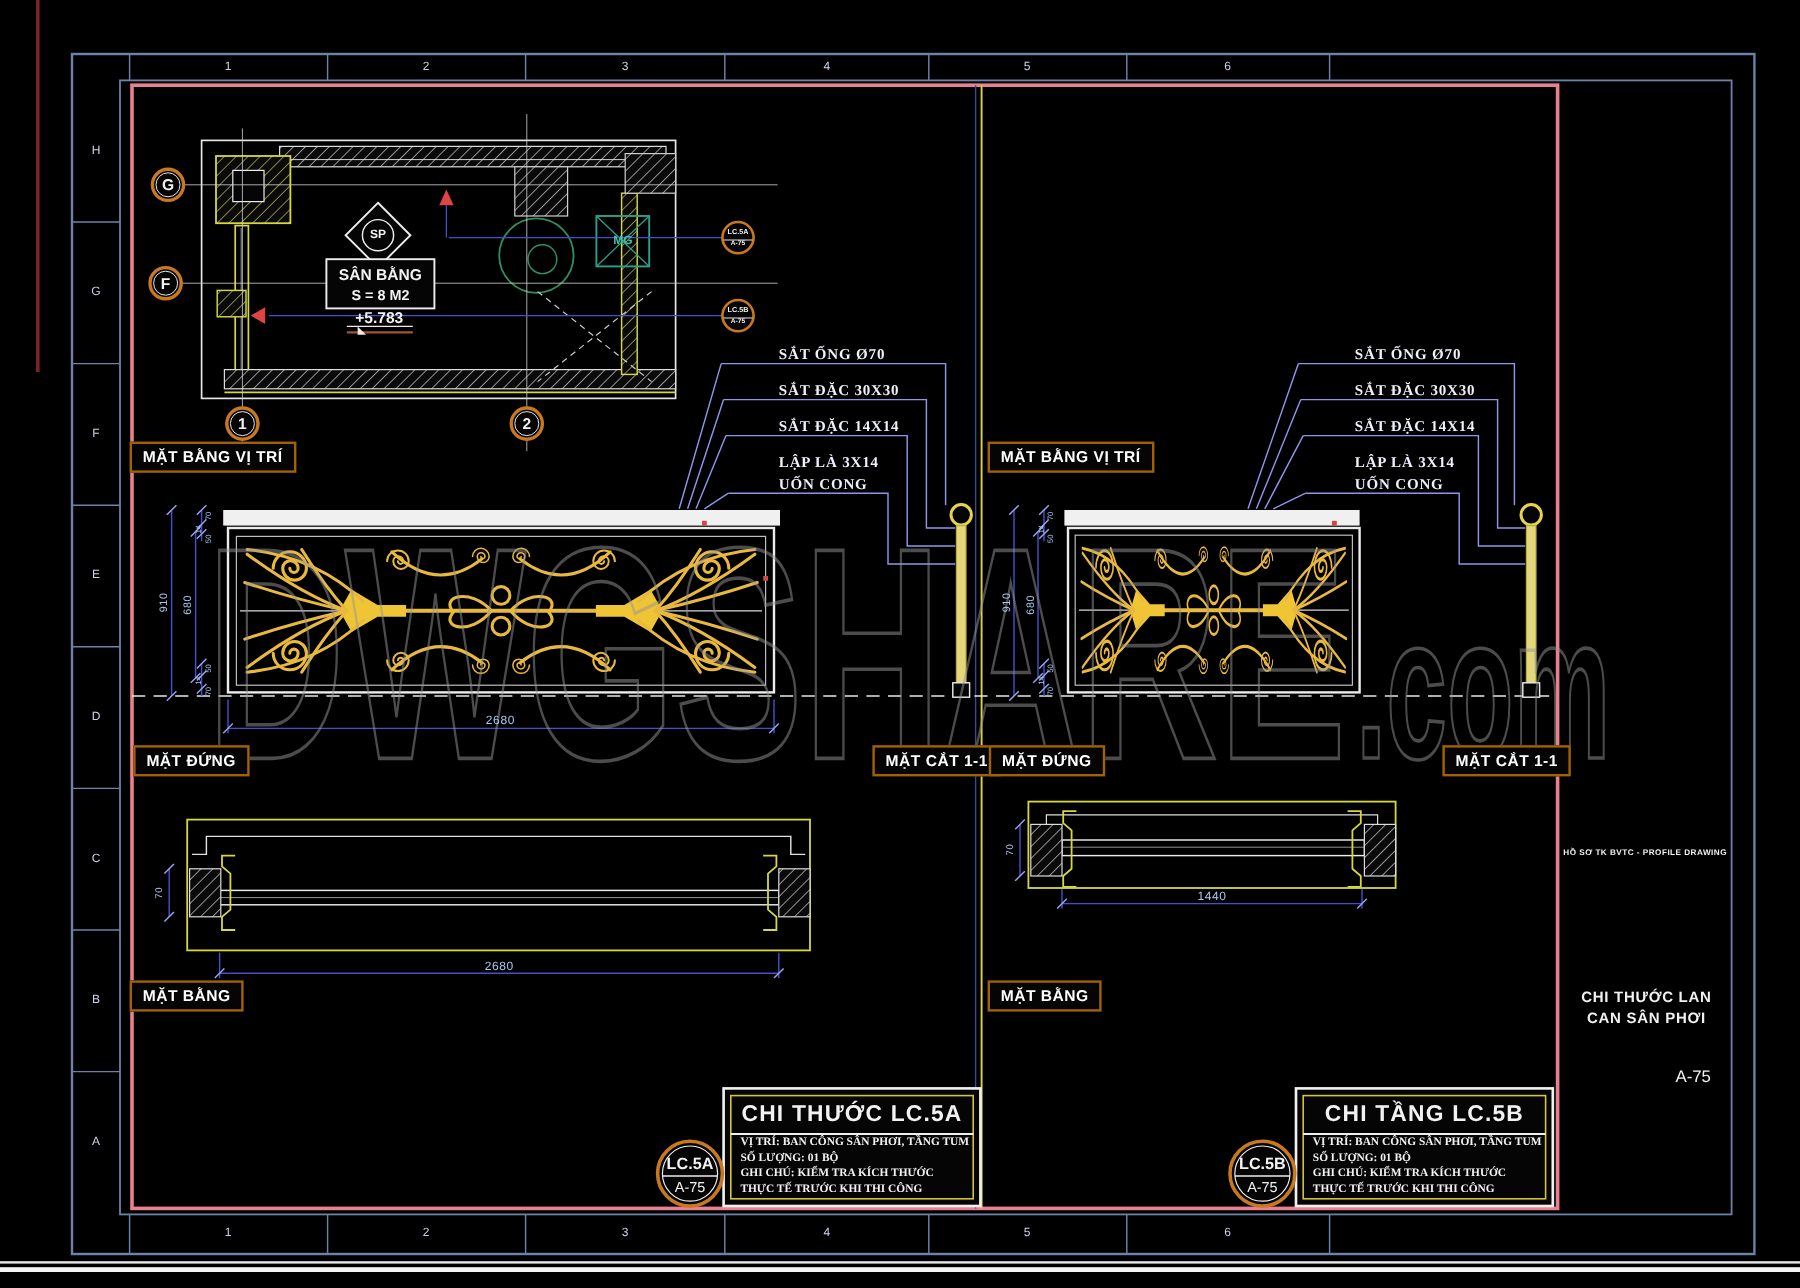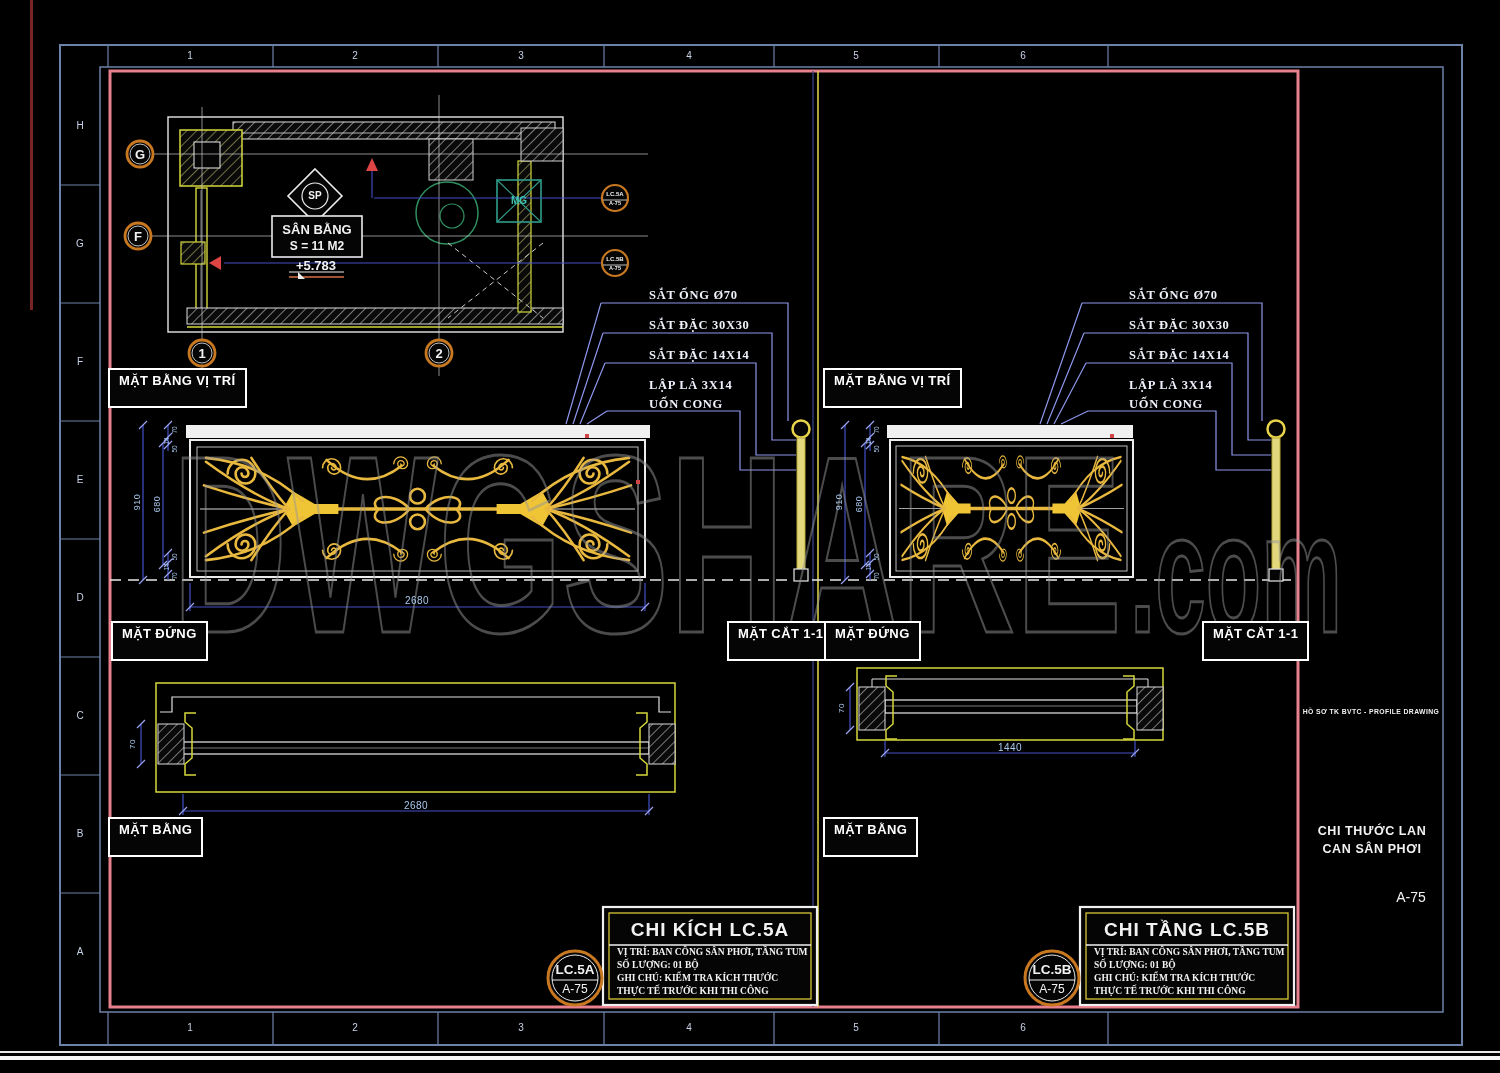--- a/index.html
+++ b/index.html
@@ -4,22 +4,22 @@
 <style>
   html,body{margin:0;padding:0;background:#000;}
   #stage{position:relative;width:1500px;height:1073px;background:#000;overflow:hidden;
          font-family:"Liberation Sans","DejaVu Sans",sans-serif;}
   #cad{position:absolute;left:0;top:0;}
   .t{position:absolute;color:#f2f2f2;font-weight:bold;white-space:nowrap;
      transform:translate(-50%,-50%);z-index:3;line-height:1;}
   .tl{transform:translate(0,-50%);font-family:Liberation Serif, serif;}
   .rot{transform:translate(-50%,-50%) rotate(-90deg);}
   .rul{color:#c9d3e8;font-size:10px;font-weight:normal;}
-  .lbl{position:absolute;border:2px solid #ffffff;background:#050505;color:#fff;
-       font-weight:bold;font-size:13px;padding:4px 9px 19px;letter-spacing:.4px;
+  .lbl{position:absolute;border:2px solid #a16207;background:#050505;color:#fff;
+       font-weight:bold;font-size:13px;padding:4px 9px 5px;letter-spacing:.4px;
        white-space:nowrap;z-index:3;line-height:1;}
   .co{color:#eef0fa;font-size:12.5px;letter-spacing:.7px;}
   .dim{color:#a9c9ef;font-weight:normal;font-size:10px;letter-spacing:.5px;}
   .dimS{color:#a9c9ef;font-weight:normal;font-size:6.5px;}
   .teal{color:#3fc4ad;}
   .tiny{font-size:6px;letter-spacing:0;}
   .bignote{font-size:12.5px;letter-spacing:.6px;}
 </style>
 </head>
 <body>
@@ -305,21 +305,21 @@
 <span class="t tl co" style="left:649px;top:404px">UỐN CONG</span>
 
 <span class="t tl co" style="left:1129px;top:295px">SẮT ỐNG Ø70</span>
 <span class="t tl co" style="left:1129px;top:325px">SẮT ĐẶC 30X30</span>
 <span class="t tl co" style="left:1129px;top:355px">SẮT ĐẶC 14X14</span>
 <span class="t tl co" style="left:1129px;top:385px">LẬP LÀ 3X14</span>
 <span class="t tl co" style="left:1129px;top:404px">UỐN CONG</span>
 
 <span class="t" style="left:315px;top:196px;font-size:10px">SP</span>
 <span class="t" style="left:317px;top:229px;font-size:13px">SÂN BẰNG</span>
-<span class="t" style="left:317px;top:246px;font-size:12px">S = 11 M2</span>
+<span class="t" style="left:317px;top:246px;font-size:12px">S = 8 M2</span>
 <span class="t" style="left:316px;top:265px;font-size:13px">+5.783</span>
 <span class="t teal" style="left:519px;top:201px;font-size:10px">MG</span>
 <span class="t" style="left:140px;top:154px;font-size:13px">G</span>
 <span class="t" style="left:138px;top:236px;font-size:13px">F</span>
 <span class="t" style="left:202px;top:353px;font-size:13px">1</span>
 <span class="t" style="left:439px;top:353px;font-size:13px">2</span>
 <span class="t tiny" style="left:615px;top:194px">LC.5A</span>
 <span class="t tiny" style="left:615px;top:204px;font-size:5.5px">A-75</span>
 <span class="t tiny" style="left:615px;top:259px">LC.5B</span>
 <span class="t tiny" style="left:615px;top:269px;font-size:5.5px">A-75</span>
@@ -339,21 +339,21 @@
 <span class="t dimS rot" style="left:175px;top:576px">70</span>
 <span class="t dimS rot" style="left:877px;top:430px">70</span>
 <span class="t dimS rot" style="left:869px;top:441px">14</span>
 <span class="t dimS rot" style="left:877px;top:449px">50</span>
 <span class="t dimS rot" style="left:877px;top:557px">50</span>
 <span class="t dimS rot" style="left:869px;top:567px">14</span>
 <span class="t dimS rot" style="left:877px;top:576px">70</span>
 <span class="t dim rot" style="left:133px;top:744px;font-size:8px">70</span>
 <span class="t dim rot" style="left:842px;top:708px;font-size:8px">70</span>
 
-<span class="t" style="left:710px;top:929px;font-size:19px;letter-spacing:1px">CHI KÍCH LC.5A</span>
+<span class="t" style="left:710px;top:929px;font-size:19px;letter-spacing:1px">CHI THƯỚC LC.5A</span>
 <span class="t tl" style="left:617px;top:953px;font-size:9.5px">VỊ TRÍ: BAN CÔNG SÂN PHƠI, TẦNG TUM</span>
 <span class="t tl" style="left:617px;top:966px;font-size:9.5px">SỐ LƯỢNG: 01 BỘ</span>
 <span class="t tl" style="left:617px;top:979px;font-size:9.5px">GHI CHÚ: KIỂM TRA KÍCH THƯỚC</span>
 <span class="t tl" style="left:617px;top:992px;font-size:9.5px">THỰC TẾ TRƯỚC KHI THI CÔNG</span>
 <span class="t" style="left:575px;top:970px;font-size:13.5px">LC.5A</span>
 <span class="t" style="left:575px;top:989px;font-size:12px;font-weight:normal">A-75</span>
 
 <span class="t" style="left:1187px;top:929px;font-size:19px;letter-spacing:1px">CHI TẦNG LC.5B</span>
 <span class="t tl" style="left:1094px;top:953px;font-size:9.5px">VỊ TRÍ: BAN CÔNG SÂN PHƠI, TẦNG TUM</span>
 <span class="t tl" style="left:1094px;top:966px;font-size:9.5px">SỐ LƯỢNG: 01 BỘ</span>

